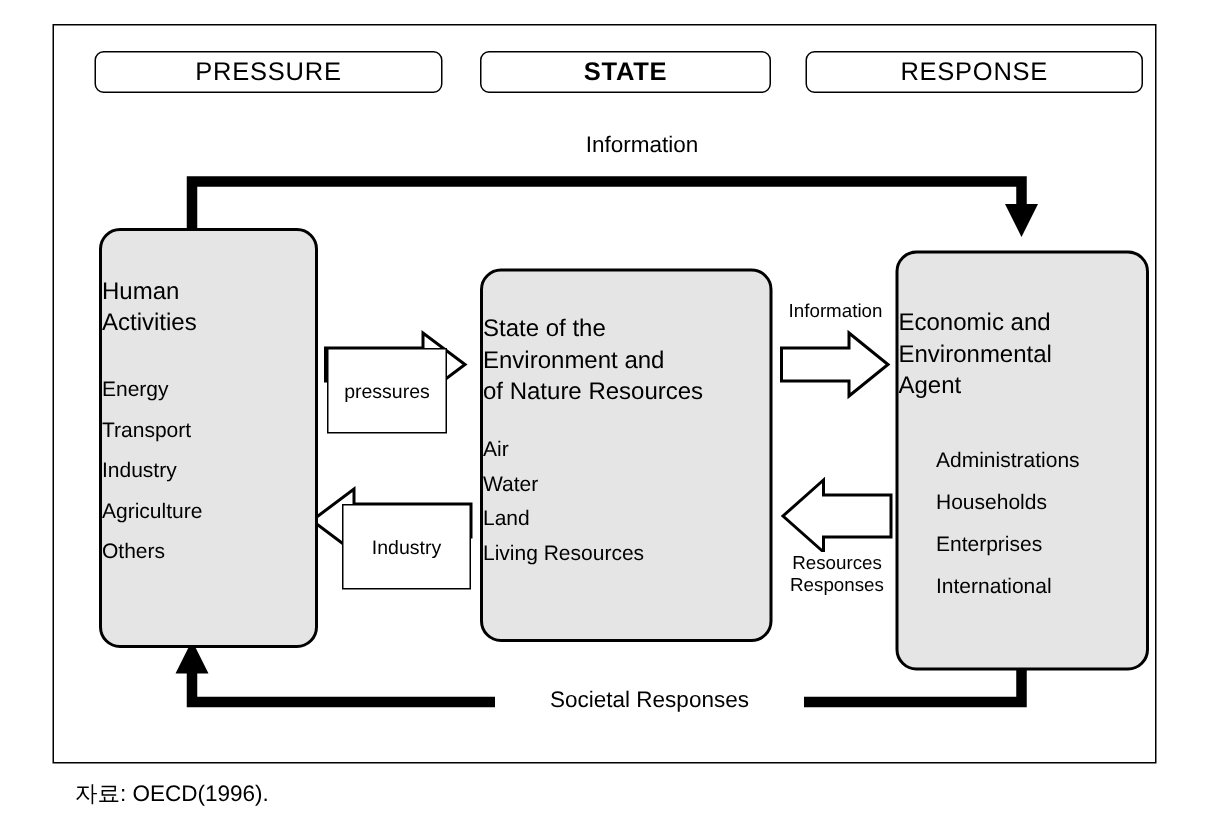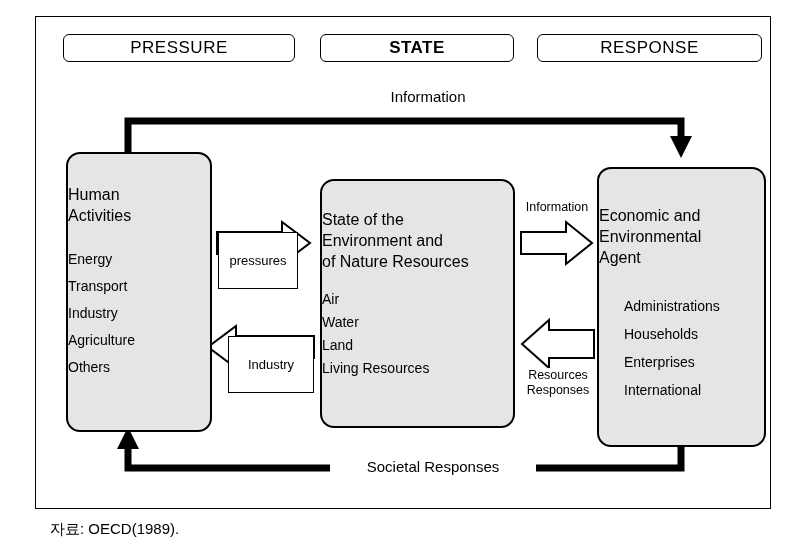--- a/index.html
+++ b/index.html
@@ -185,15 +185,15 @@
   <div class="mainbox" id="box-agent">
     <div class="box-title">Economic and
 Environmental
 Agent</div>
     <div class="box-list">Administrations
 Households
 Enterprises
 International</div>
   </div>
 
-  <div class="caption">자료: OECD(1989).</div>
+  <div class="caption">자료: OECD(1996).</div>
 
 </div>
 
 </body></html>

